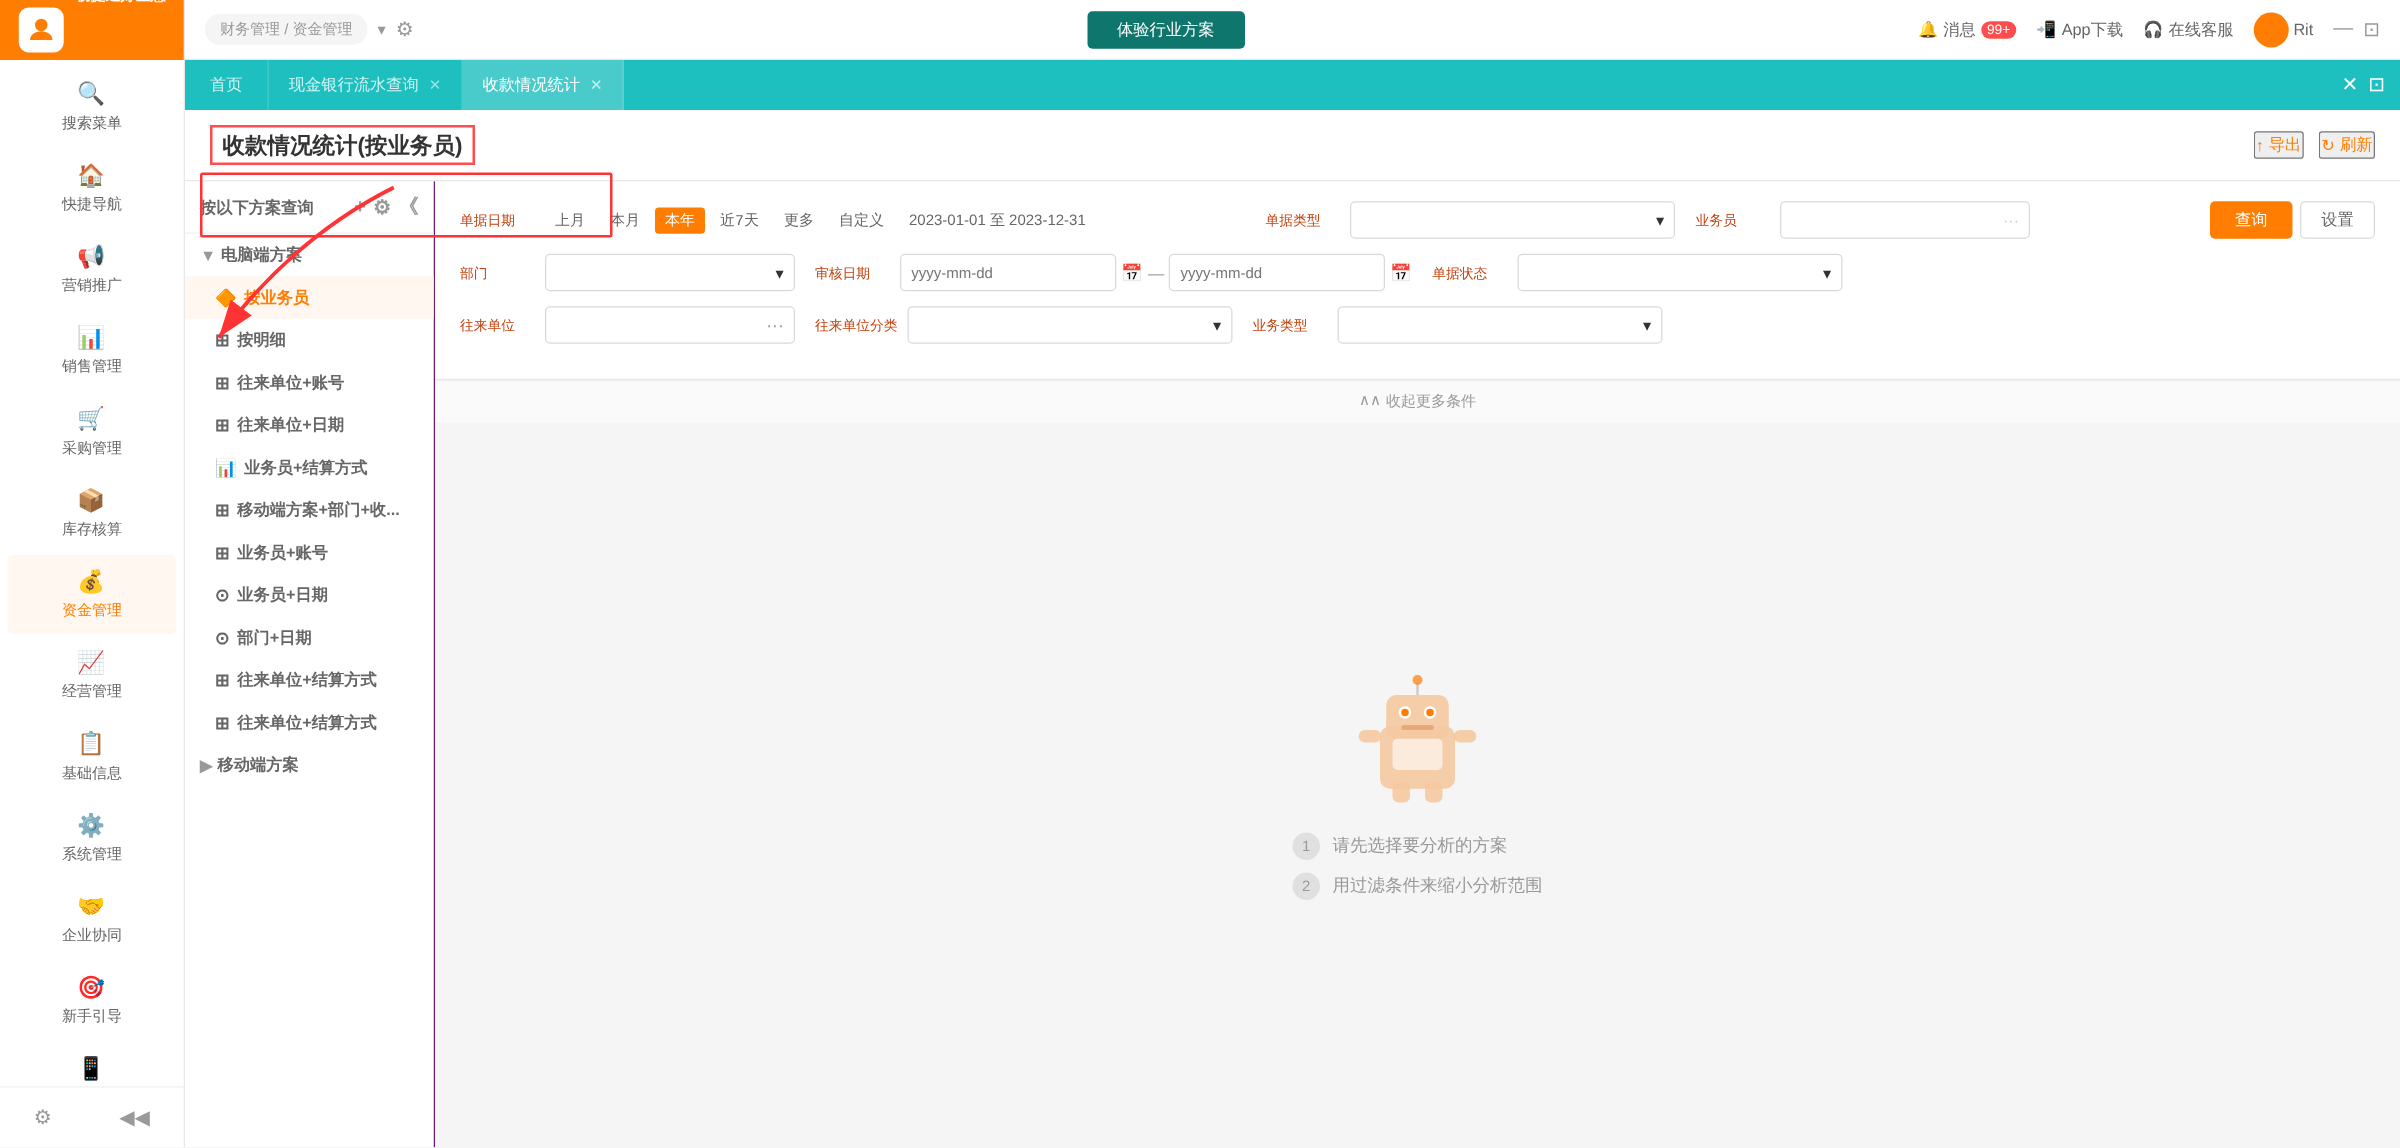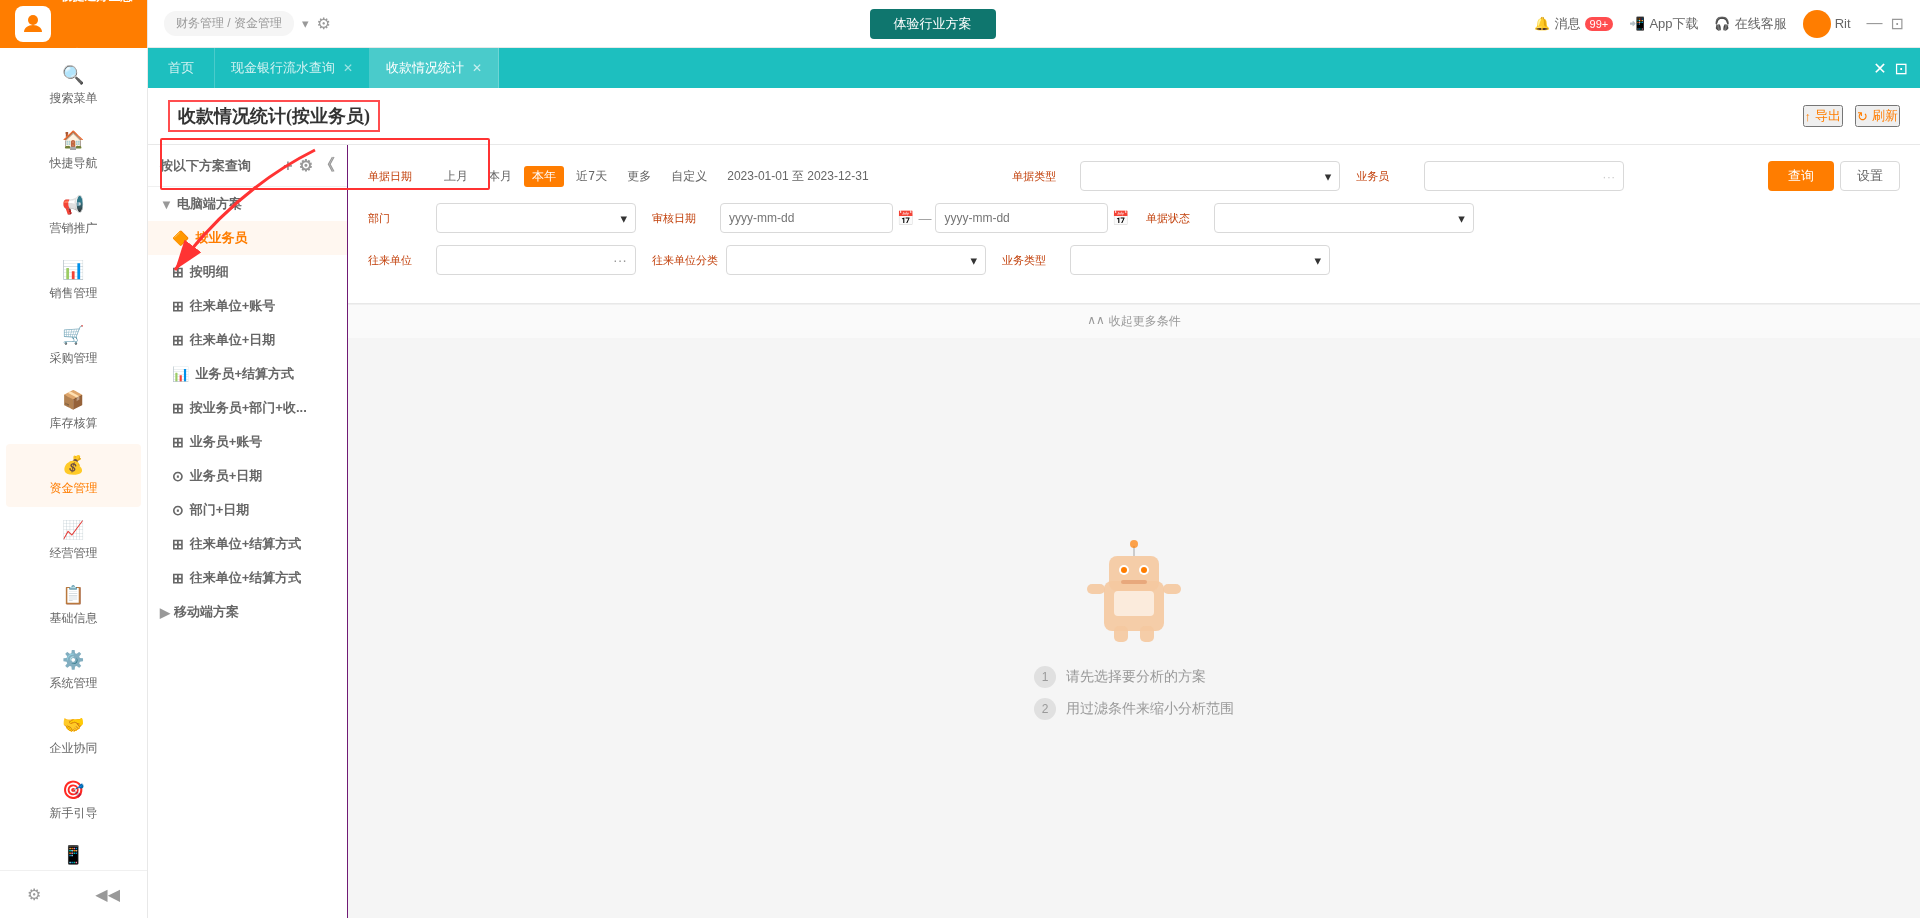--- a/index.html
+++ b/index.html
@@ -241,21 +241,21 @@
       </div>
       <div class="tab-bar-right">
         <span style="cursor:pointer;font-size:16px;color:#fff;">✕</span>
         <span style="cursor:pointer;font-size:16px;color:#fff;">⊡</span>
       </div>
     </div>
 
     <div class="page-container">
 
       <div class="page-header">
-        <span class="page-title" style="border:2px solid #ff4d4f;display:inline-block;font-family:Liberation Serif, serif;">收款情况统计(按业务员)</span>
+        <span class="page-title" style="border:2px solid #ff4d4f;display:inline-block;">收款情况统计(按业务员)</span>
         <div class="page-header-actions">
           <button class="action-btn">
             <span>↑</span>
             <span>导出</span>
           </button>
           <button class="action-btn">
             <span>↻</span>
             <span>刷新</span>
           </button>
         </div>
@@ -294,21 +294,21 @@
             <div class="scheme-item">
               <span class="scheme-item-icon">⊞</span>
               <span class="scheme-item-label">往来单位+日期</span>
             </div>
             <div class="scheme-item">
               <span class="scheme-item-icon">📊</span>
               <span class="scheme-item-label">业务员+结算方式</span>
             </div>
             <div class="scheme-item">
               <span class="scheme-item-icon">⊞</span>
-              <span class="scheme-item-label">按业务员+部门+收...</span>
+              <span class="scheme-item-label">移动端方案+部门+收...</span>
             </div>
             <div class="scheme-item">
               <span class="scheme-item-icon">⊞</span>
               <span class="scheme-item-label">业务员+账号</span>
             </div>
             <div class="scheme-item">
               <span class="scheme-item-icon">⊙</span>
               <span class="scheme-item-label">业务员+日期</span>
             </div>
             <div class="scheme-item">

